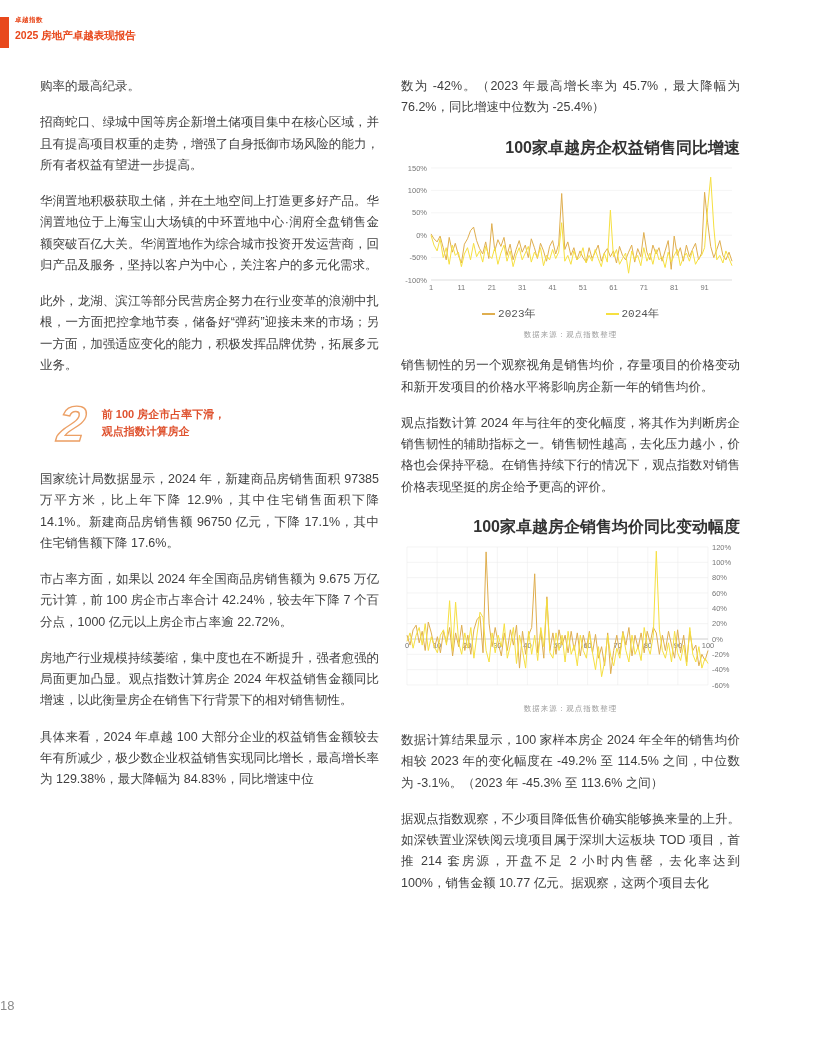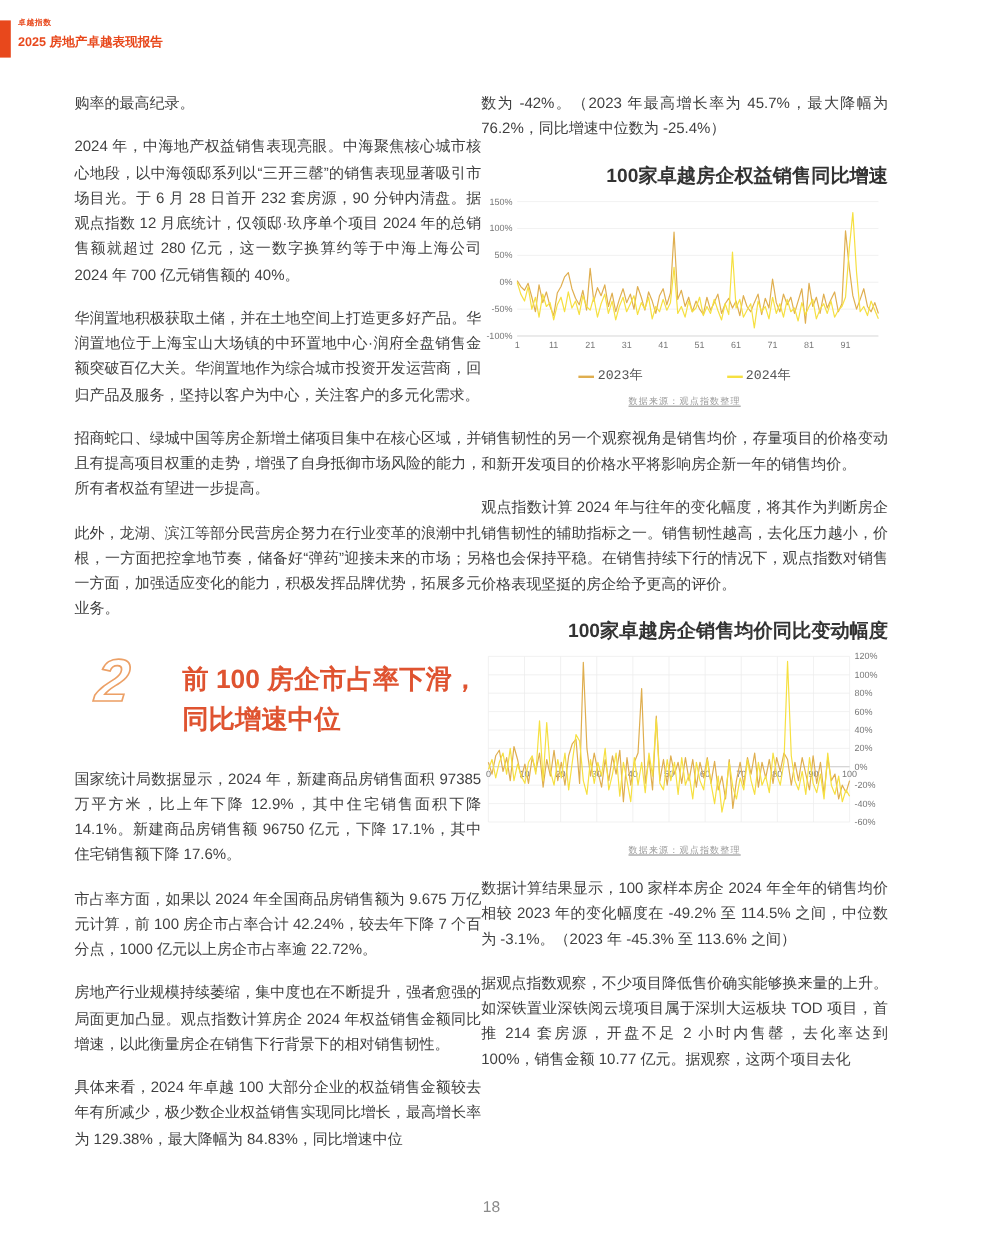--- a/index.html
+++ b/index.html
@@ -7,63 +7,62 @@
     width:819px;height:1043px;position:relative;background:#ffffff;
     font-family:"Liberation Sans","DejaVu Sans",sans-serif;
     color:#3f3f3f;overflow:hidden;
   }
   
   .brand-bar{position:absolute;left:0;top:17px;width:9px;height:31px;background:#e8481c;}
   .brand-text{position:absolute;left:15px;top:16px;color:#e8481c;line-height:1.25;}
   .brand-small{font-size:6.5px;font-weight:bold;letter-spacing:.5px;display:block;}
   .brand-title{font-size:10.5px;font-weight:bold;display:block;margin-top:5px;}
   
-  .content{display:flex;padding:76px 58px 0 62px;box-sizing:border-box;}
+  .content{display:flex;gap:22px;padding:76px 58px 0 40px;box-sizing:border-box;}
   .col{width:339px;font-size:12.5px;line-height:1.7;text-align:justify;}
   .col p{margin:0 0 15px 0;}
   
   .section-head{display:flex;align-items:flex-start;gap:16px;margin:26px 0 22px 18px;}
   .section-num{
     font-size:50px;font-weight:bold;font-style:italic;line-height:.9;
     color:#ffffff;-webkit-text-stroke:1.4px #eca066;transform:skewX(-6deg);
   }
-  .section-title{color:#df5330;font-weight:bold;font-size:22px;line-height:1.55;padding-top:4px;margin-left:28px;}
+  .section-title{color:#df5330;font-weight:bold;font-size:11px;line-height:1.55;padding-top:4px;}
   
   .chart-block{margin:6px 0 14px 0;}
   .chart-title{font-size:16px;font-weight:bold;color:#333;text-align:right;margin-bottom:2px;}
   .legend{display:flex;justify-content:center;gap:70px;margin-top:3px;font-size:11px;color:#555;font-family:Liberation Mono, monospace;}
   .legend-item{display:flex;align-items:center;gap:3px;}
   .dash{display:inline-block;width:13px;height:2px;background:#ccc;}
-  .chart-source{font-size:7.5px;color:#9a9a9a;text-align:center;margin-top:5px;letter-spacing:1px;text-decoration:underline;}
+  .chart-source{font-size:7.5px;color:#9a9a9a;text-align:center;margin-top:5px;letter-spacing:1px;}
   
-  .page-number{position:absolute;bottom:30px;left:0;width:100%;text-align:center;font-size:13px;color:#8a8a8a;}
+  .page-number{position:absolute;bottom:30px;left:0;width:100%;text-align:left;font-size:13px;color:#8a8a8a;}
 </style>
 </head>
 <body>
 
 <div class="brand-bar"></div>
 <div class="brand-text">
   <span class="brand-small">卓越指数</span>
   <span class="brand-title">2025 房地产卓越表现报告</span>
 </div>
 
 <div class="content">
 
   <div class="col">
     <p>购率的最高纪录。</p>
-    <p>2024 年，中海地产权益销售表现亮眼。中海聚焦核心城市核心地段，以中海领邸系列以“三开三罄”的销售表现显著吸引市场目光。于 6 月 28 日首开 232 套房源，90 分钟内清盘。据观点指数 12 月底统计，仅领邸·玖序单个项目 2024 年的总销售额就超过 280 亿元，这一数字换算约等于中海上海公司 2024 年 700 亿元销售额的 40%。</p>
+    <p>招商蛇口、绿城中国等房企新增土储项目集中在核心区域，并且有提高项目权重的走势，增强了自身抵御市场风险的能力，所有者权益有望进一步提高。</p>
     <p>华润置地积极获取土储，并在土地空间上打造更多好产品。华润置地位于上海宝山大场镇的中环置地中心·润府全盘销售金额突破百亿大关。华润置地作为综合城市投资开发运营商，回归产品及服务，坚持以客户为中心，关注客户的多元化需求。</p>
-    <p>招商蛇口、绿城中国等房企新增土储项目集中在核心区域，并且有提高项目权重的走势，增强了自身抵御市场风险的能力，所有者权益有望进一步提高。</p>
     <p>此外，龙湖、滨江等部分民营房企努力在行业变革的浪潮中扎根，一方面把控拿地节奏，储备好“弹药”迎接未来的市场；另一方面，加强适应变化的能力，积极发挥品牌优势，拓展多元业务。</p>
 
     <div class="section-head">
       <div class="section-num">2</div>
       <div class="section-title">
         <div>前 100 房企市占率下滑，</div>
-        <div>同比增速中位</div>
+        <div>观点指数计算房企</div>
       </div>
     </div>
 
     <p>国家统计局数据显示，2024 年，新建商品房销售面积 97385 万平方米，比上年下降 12.9%，其中住宅销售面积下降 14.1%。新建商品房销售额 96750 亿元，下降 17.1%，其中住宅销售额下降 17.6%。</p>
     <p>市占率方面，如果以 2024 年全国商品房销售额为 9.675 万亿元计算，前 100 房企市占率合计 42.24%，较去年下降 7 个百分点，1000 亿元以上房企市占率逾 22.72%。</p>
     <p>房地产行业规模持续萎缩，集中度也在不断提升，强者愈强的局面更加凸显。观点指数计算房企 2024 年权益销售金额同比增速，以此衡量房企在销售下行背景下的相对销售韧性。</p>
     <p>具体来看，2024 年卓越 100 大部分企业的权益销售金额较去年有所减少，极少数企业权益销售实现同比增长，最高增长率为 129.38%，最大降幅为 84.83%，同比增速中位</p>
   </div>
 
   <div class="col">

